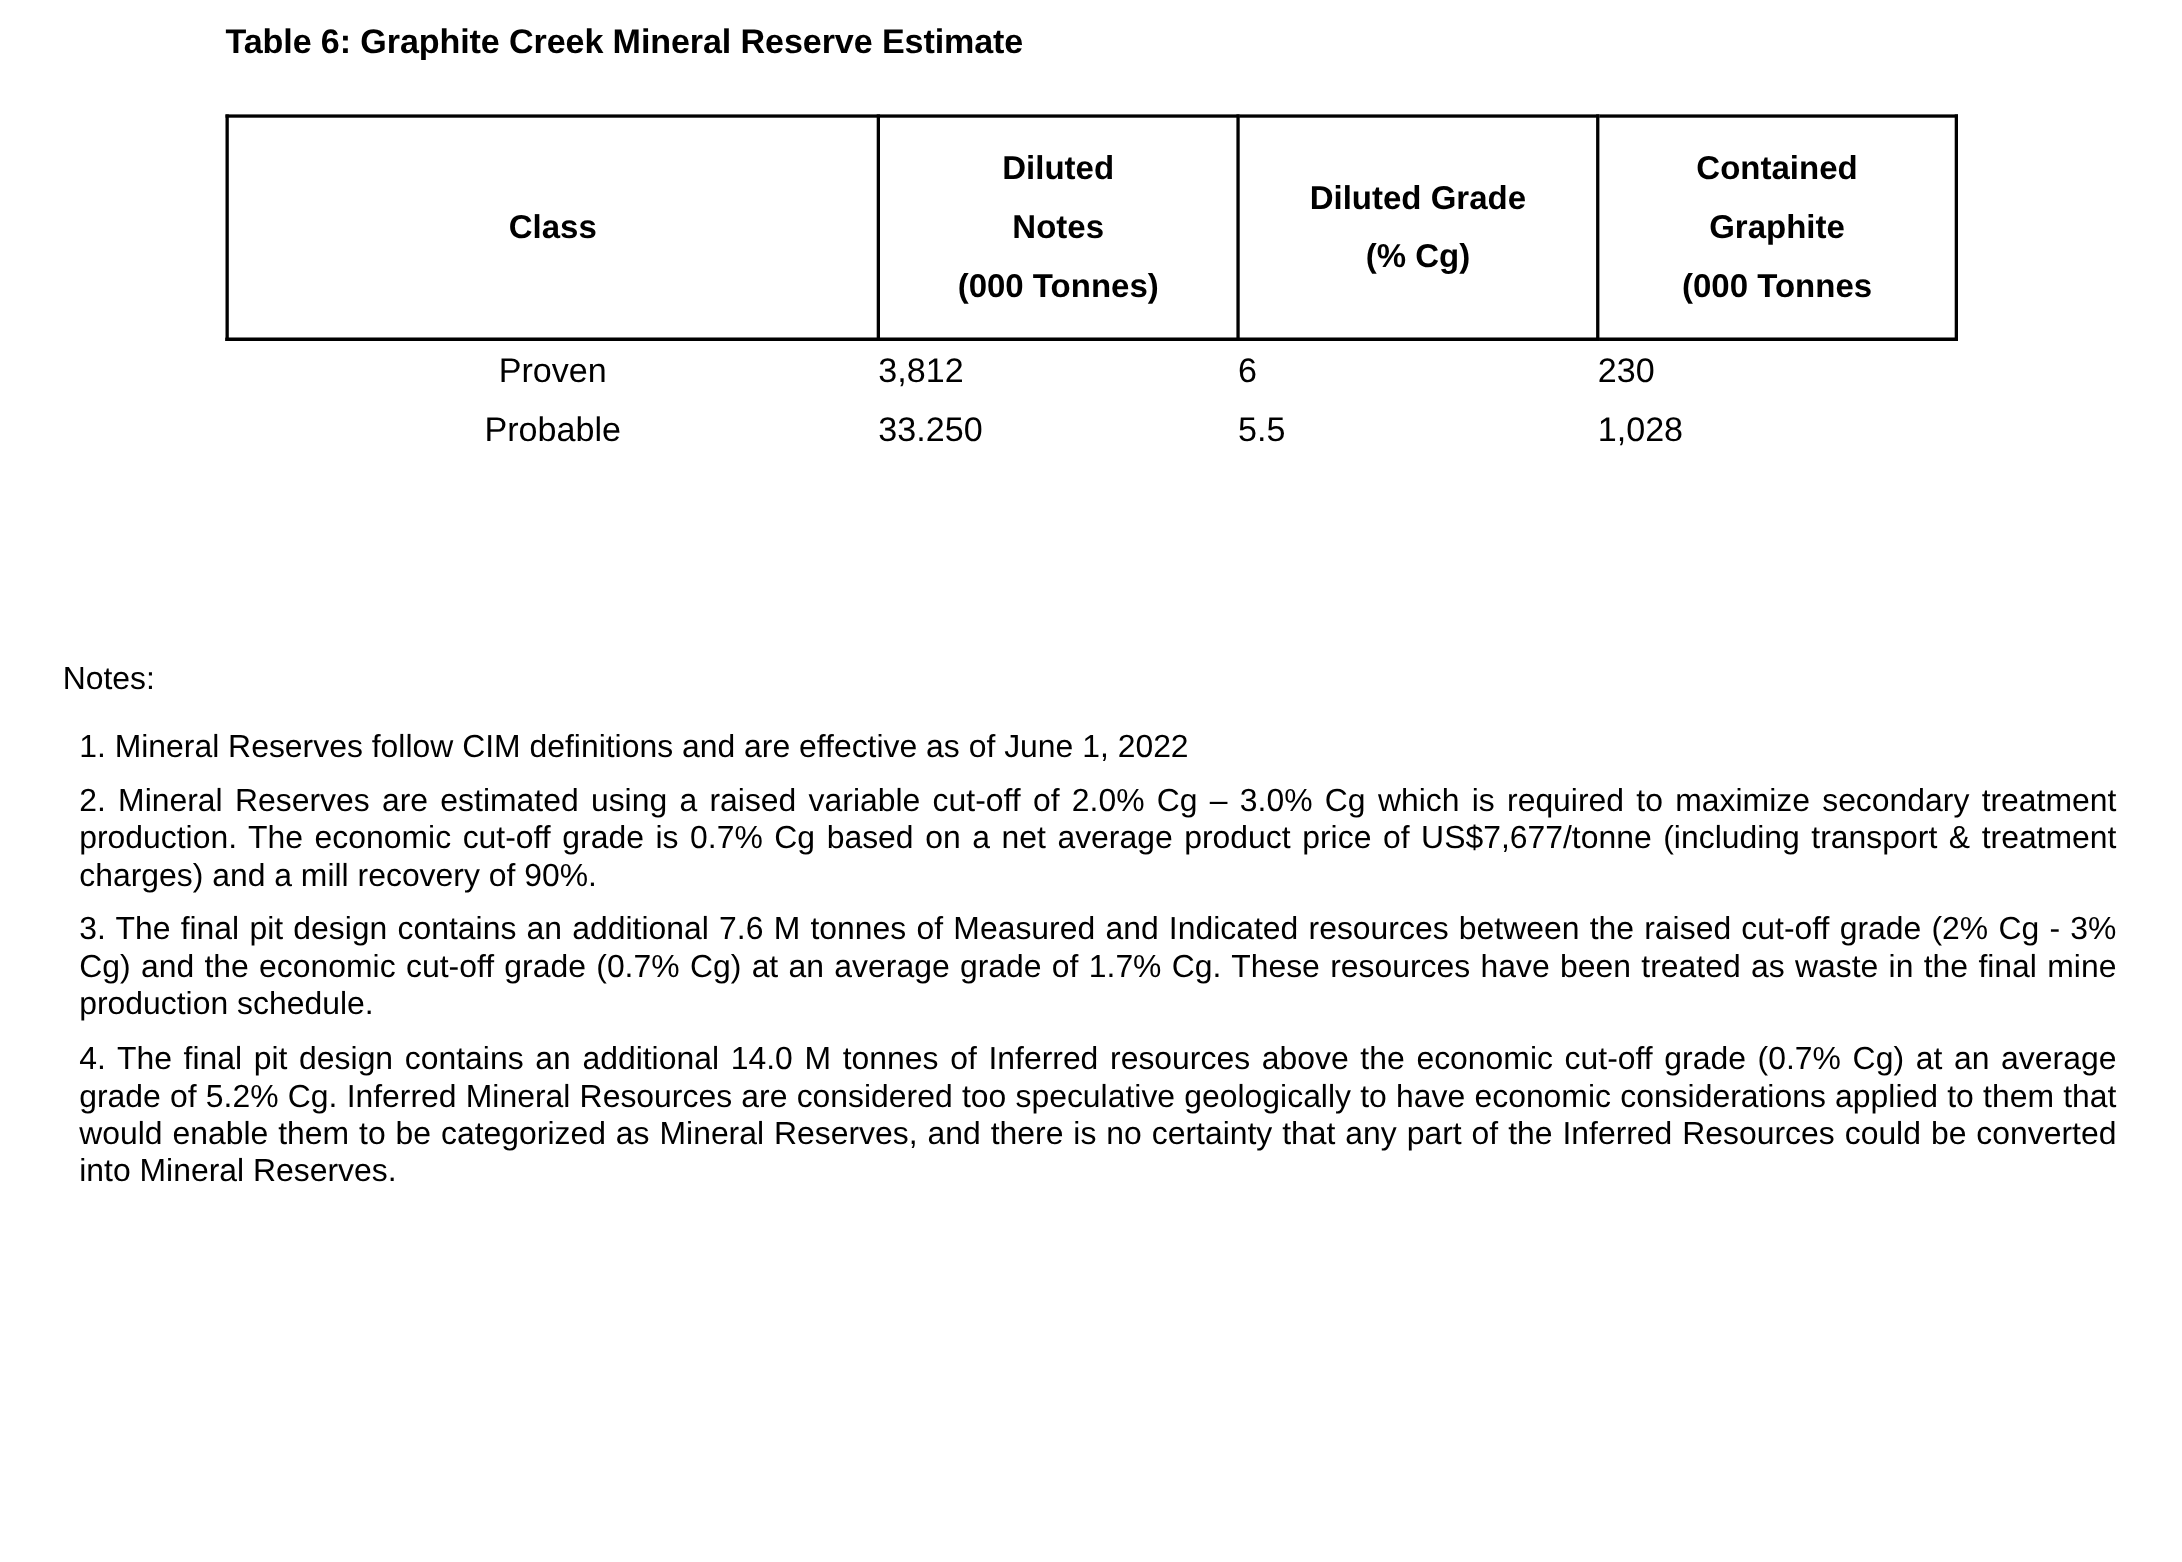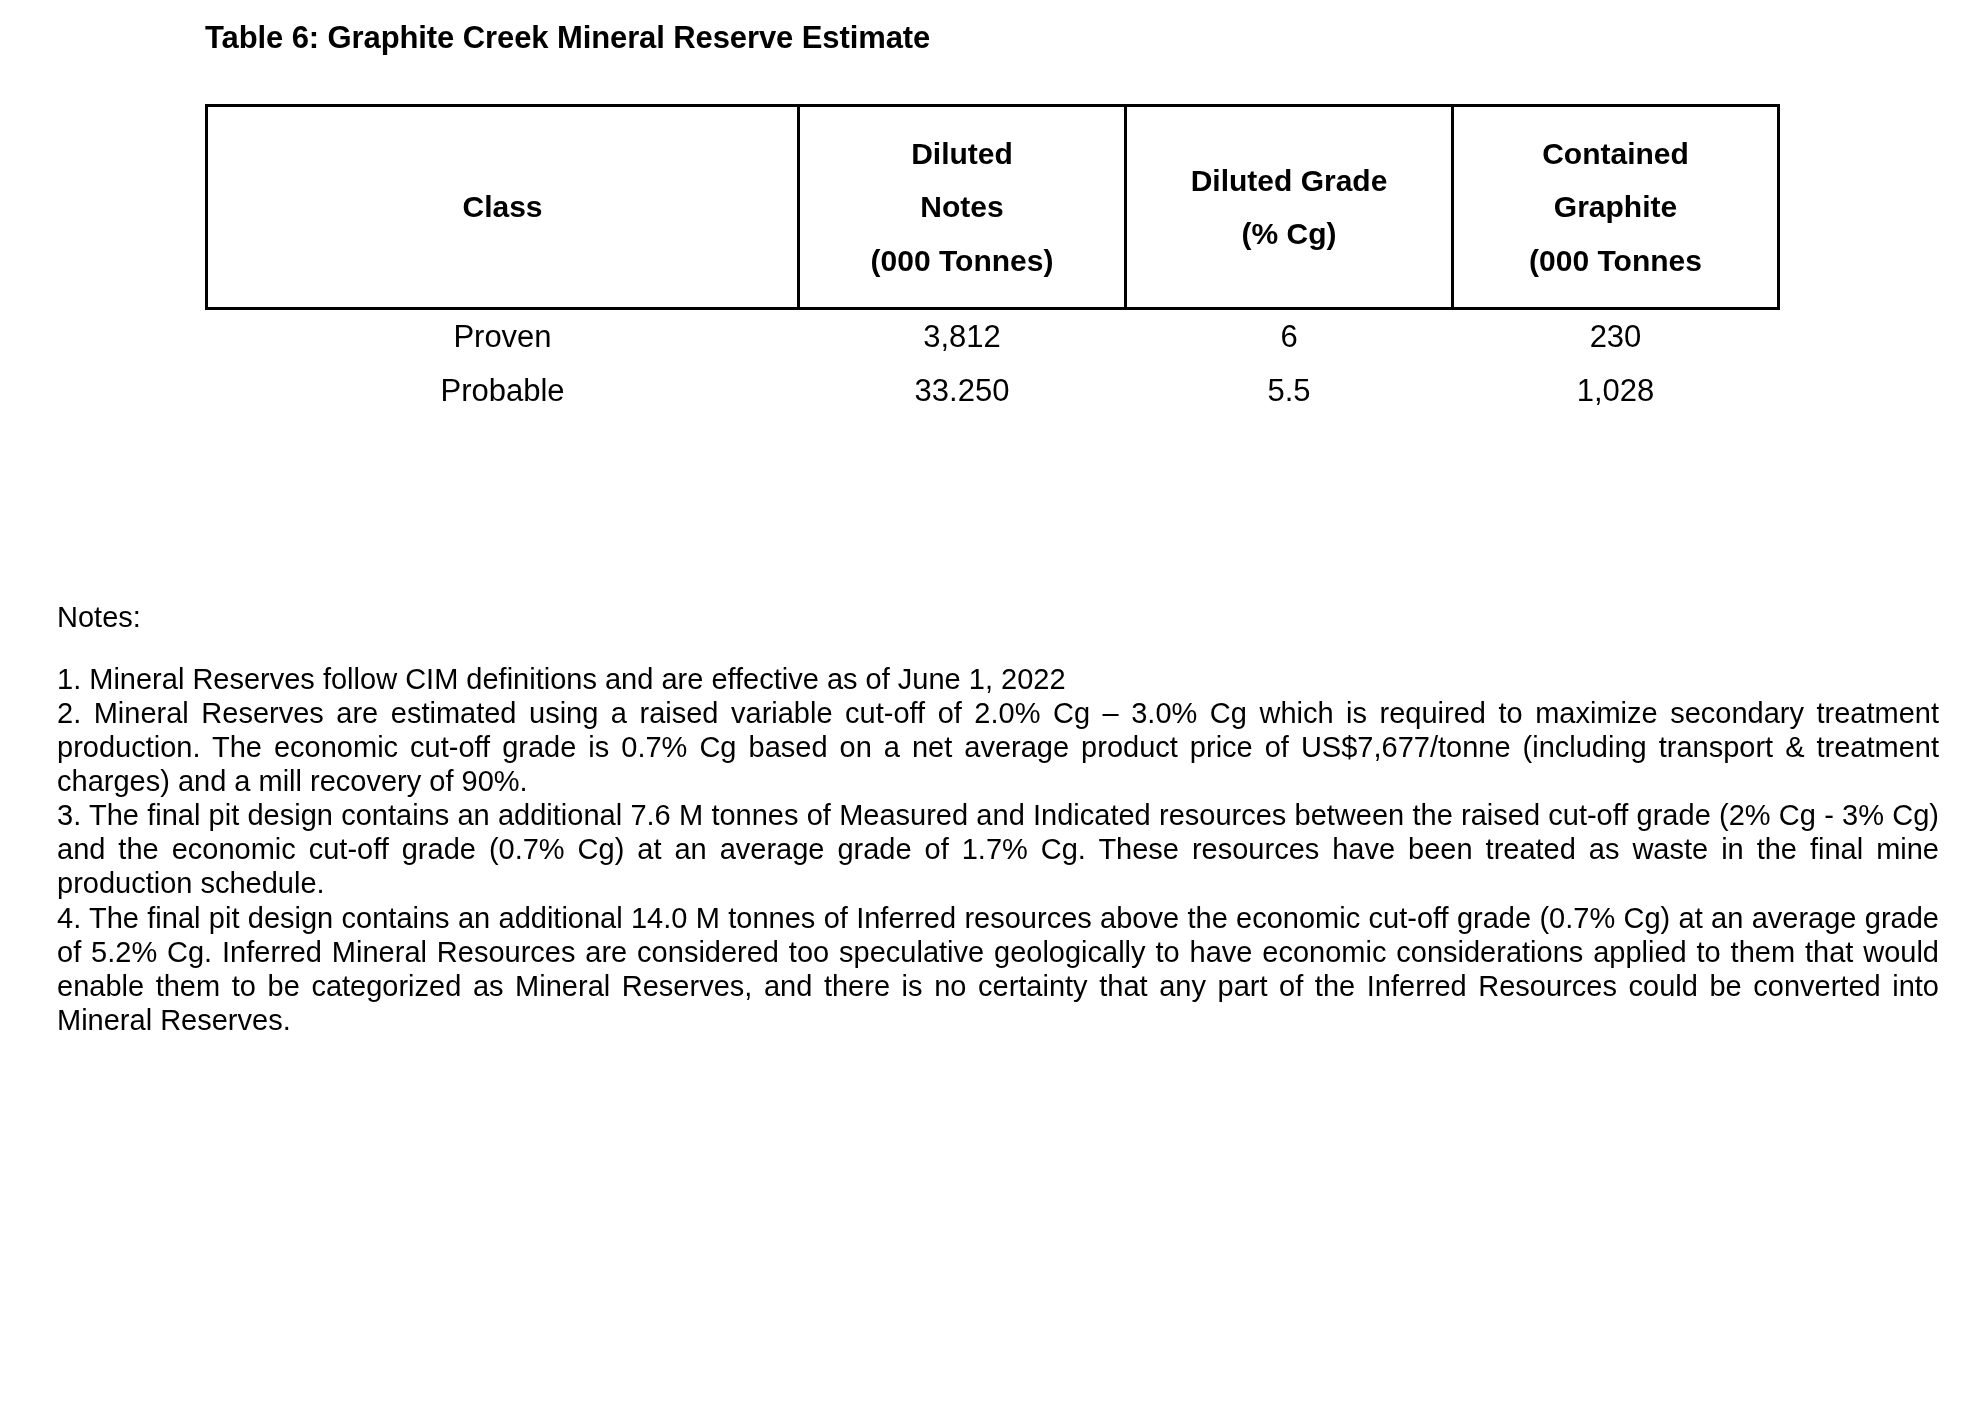--- a/index.html
+++ b/index.html
@@ -68,21 +68,20 @@
   .th-tonnes   { font-size: 30px; }
   .th-grade    { font-size: 30px; }
   .th-cont     { font-size: 30px; overflow: hidden; }
 
   .reserve-table tbody td {
     border: none;
     padding: 0;
     height: 54px;
     font-size: 31px;
     font-weight: normal;
-    text-align: center;
     vertical-align: middle;
     white-space: nowrap;
   }
   .reserve-table tbody tr td.cell-class { text-align: center; margin-top: 48px; }
 
   
   .notes {
     position: absolute;
     left: 57px;
     top: 600px;
@@ -90,21 +89,21 @@
     font-size: 29px;
     line-height: 1.175;
   }
   .notes-heading {
     font-size: 29px;
     margin-bottom: 28px;
   }
   .note-item {
     text-align: justify;
     text-justify: inter-word;
-    margin: 0;
+    margin: 15px;
   }
   .note-item.no-justify {
     text-align: left;
   }
 </style>
 </head>
 <body>
 
 <div id="page">
 

